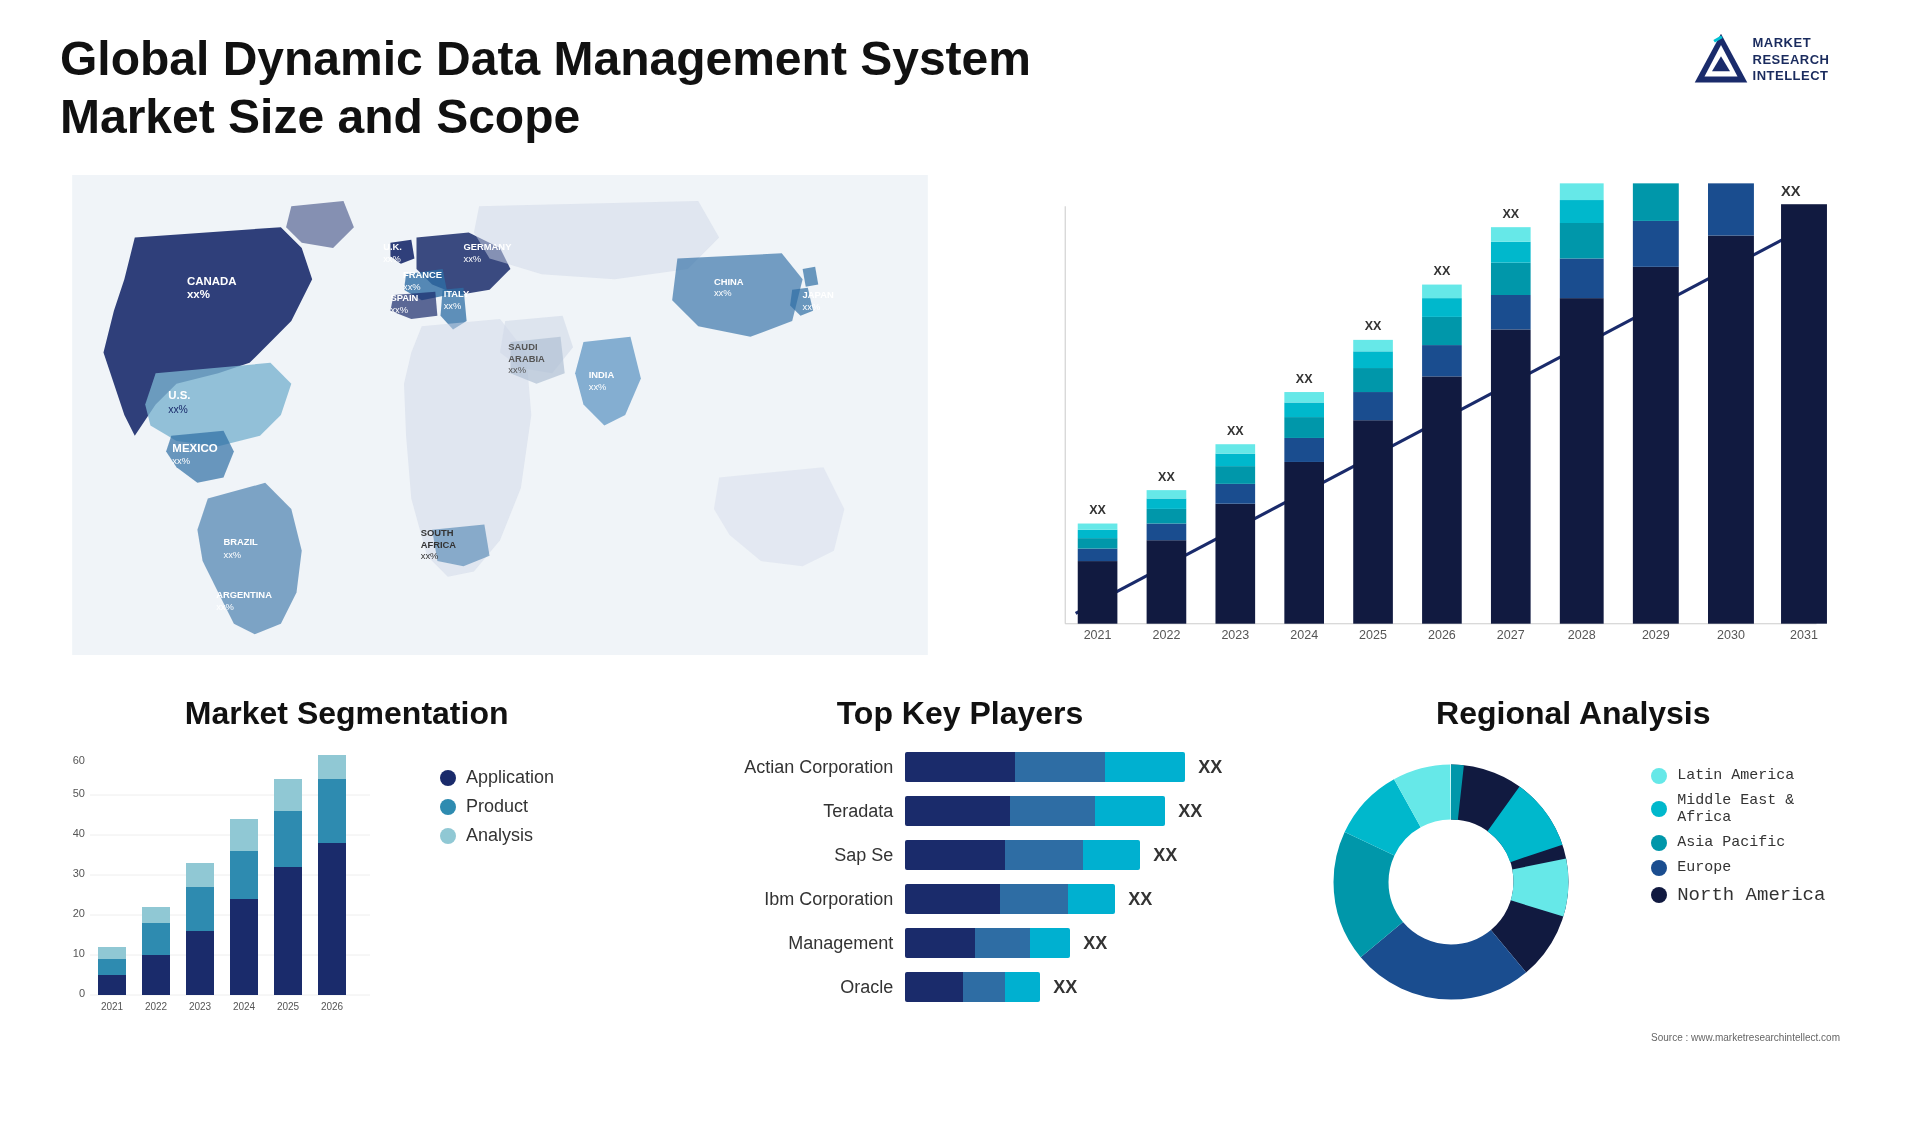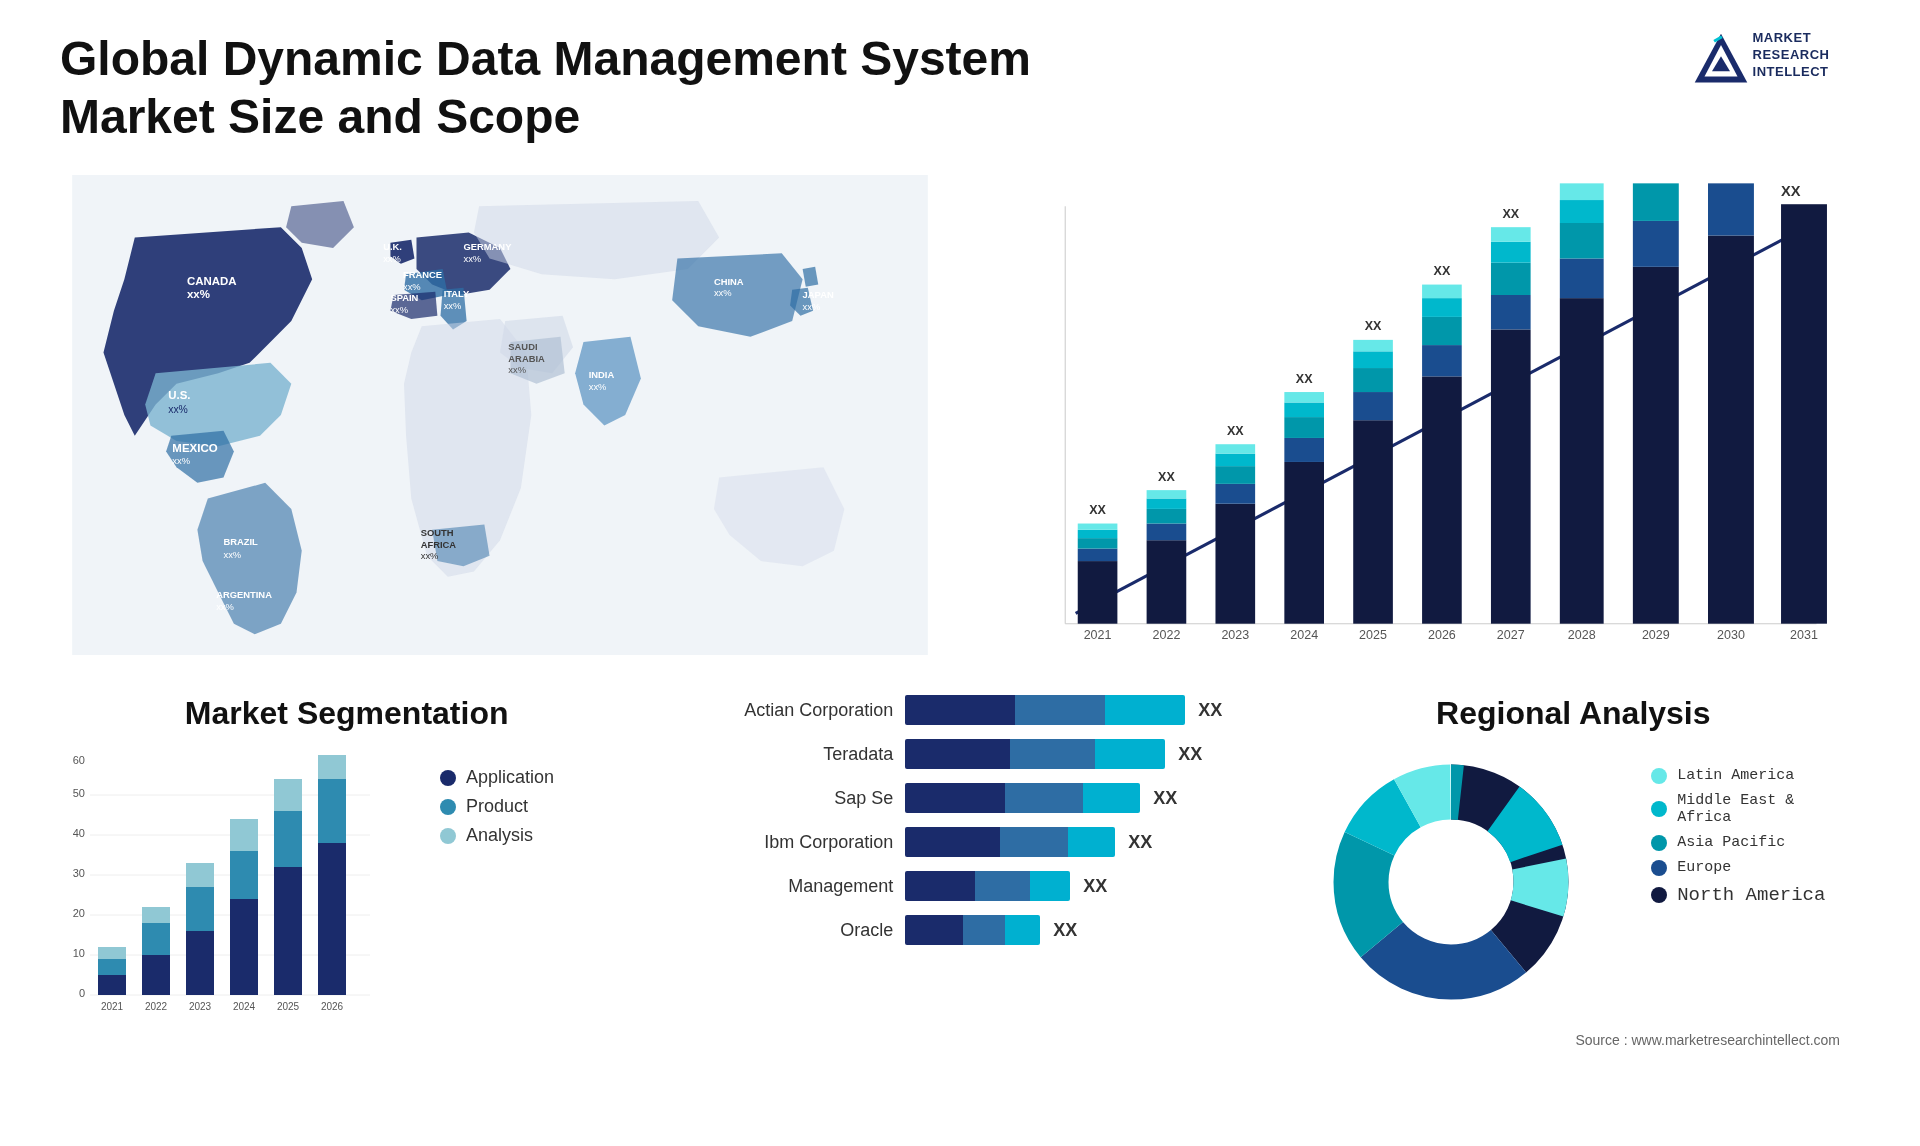--- a/index.html
+++ b/index.html
@@ -36,21 +36,21 @@
 
     .logo-area {
       display: flex;
       flex-direction: column;
       align-items: center;
       min-width: 200px;
     }
 
     .logo-box {
       display: flex;
-      align-items: flex-start;
+      align-items: center;
       gap: 2px;
     }
 
     .logo-icon {
       width: 60px;
       height: 60px;
     }
 
     .logo-text {
       font-size: 13px;
@@ -178,21 +178,21 @@
       margin-top: 15px;
       display: flex;
       flex-direction: column;
       gap: 8px;
       padding-left: 40px;
       align-self: flex-start;
     }
 
     .source-text {
       text-align: right;
-      font-size: 14px;
+      font-size: 10px;
       color: #666;
       margin-top: 20px;
       padding-right: 20px;
     }
 
     
     .map-label {
       font-size: 11px;
       font-weight: 700;
       fill: #fff;
@@ -498,20 +498,21 @@
           </div>
           <div class="legend-item">
             <div class="legend-dot" style="background:#90c8d4;"></div>
             <span>Analysis</span>
           </div>
         </div>
       </div>
     </div>
 
     <div class="bottom-col">
+      <div class="section-title">Top Key Players</div>
 
       <div class="players-list">
 
         <div class="player-row">
           <div class="player-name">Actian Corporation</div>
           <div class="player-bar-container">
             <div class="player-bar" style="width:280px;">
               <div class="player-bar-seg1" style="width:110px;"></div>
               <div class="player-bar-seg2" style="width:90px;"></div>
               <div class="player-bar-seg3" style="width:80px;"></div>

